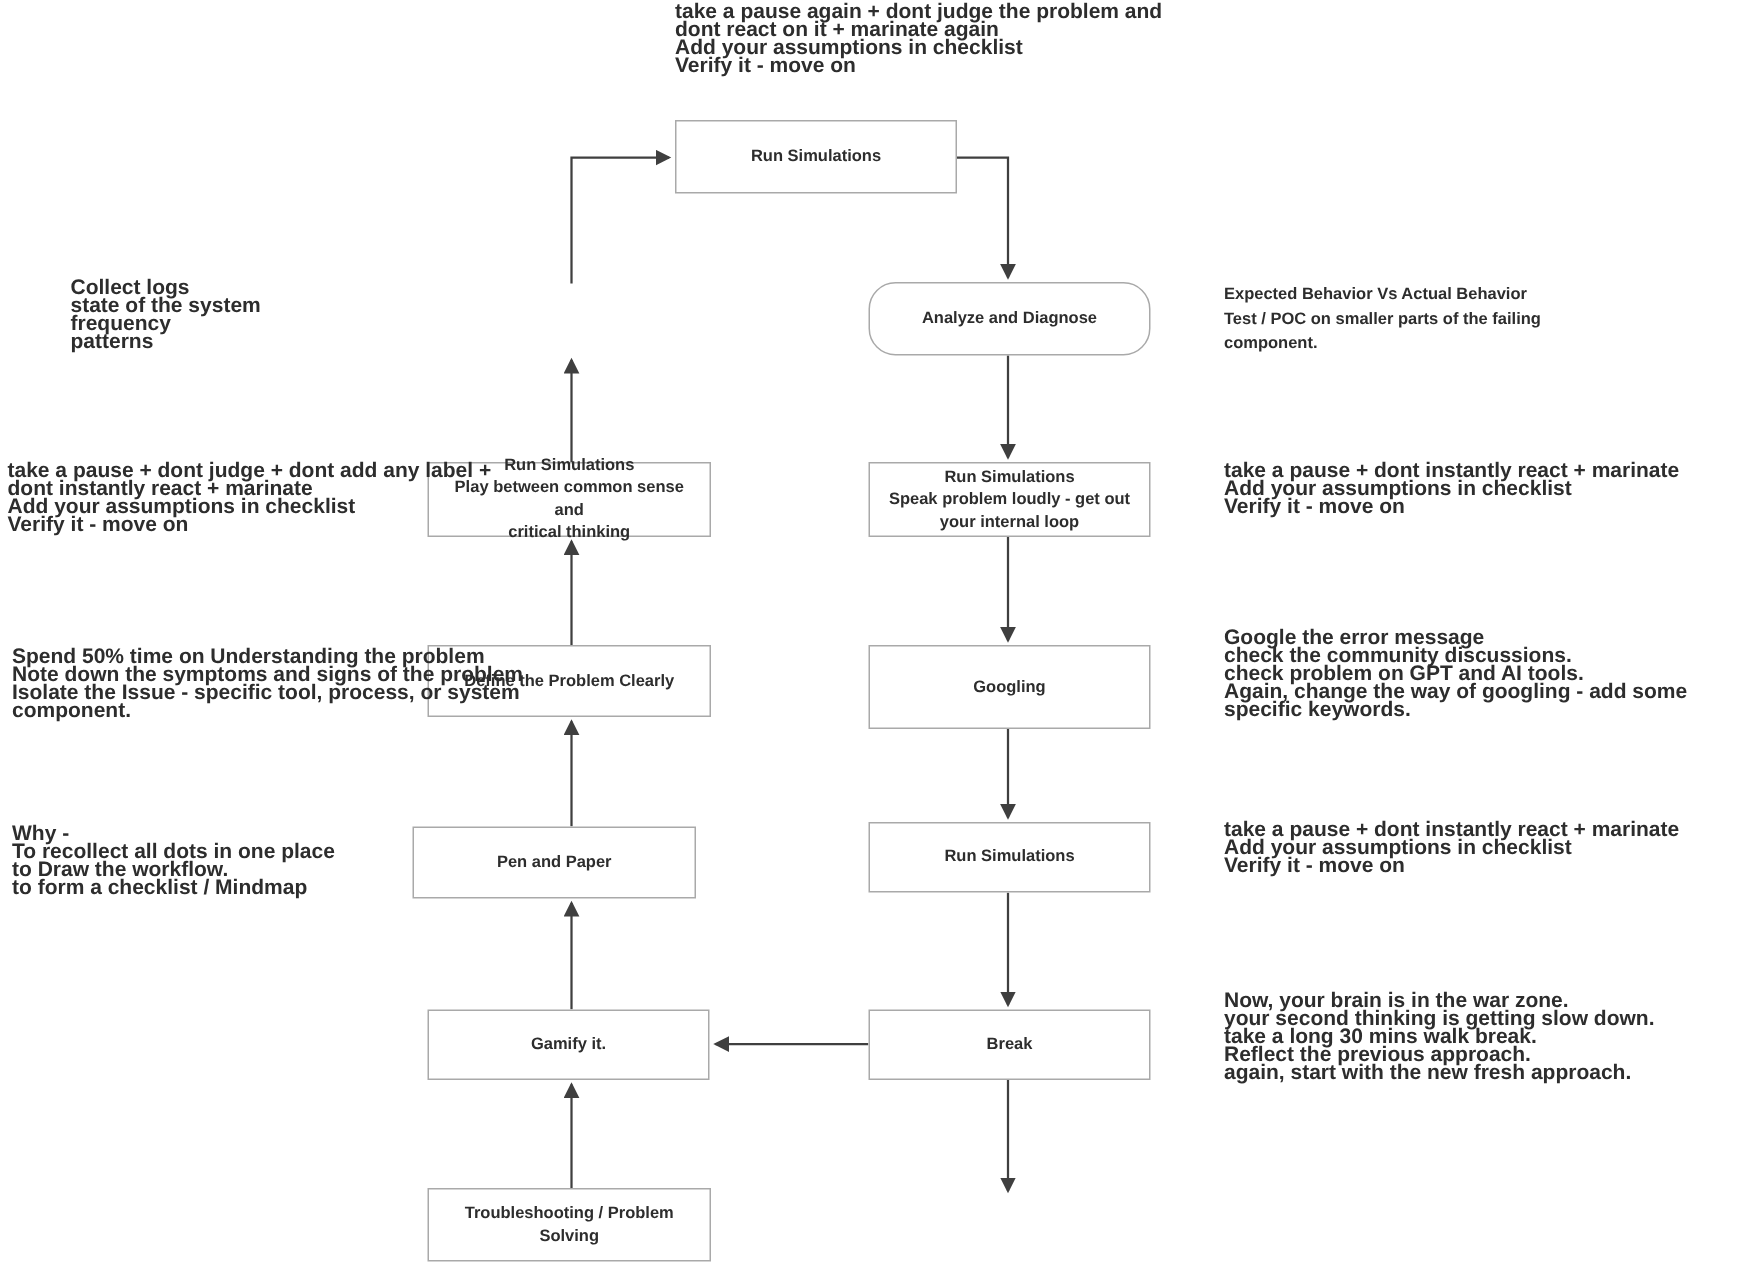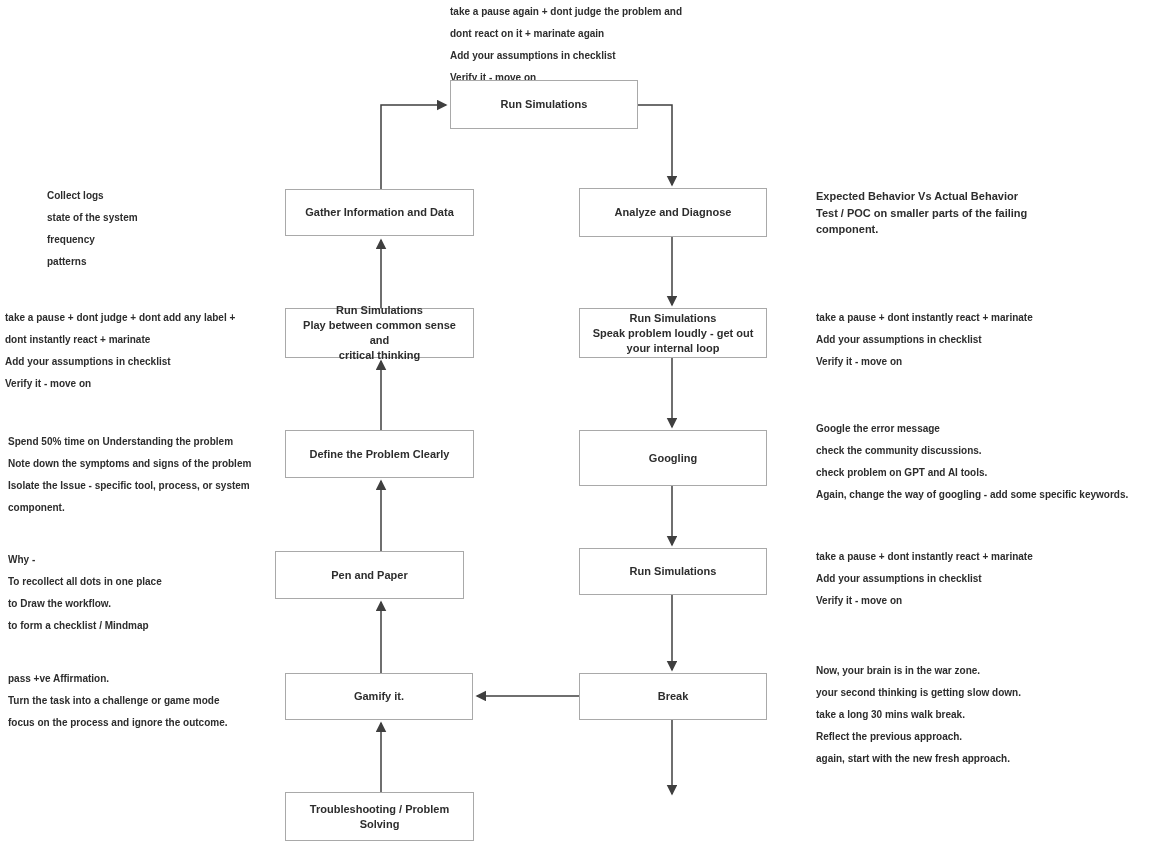--- a/index.html
+++ b/index.html
@@ -9,22 +9,22 @@
   *{box-sizing:border-box;}
   body{margin:0;background:#fff;font-family:"Liberation Sans","DejaVu Sans",sans-serif;}
   .canvas{position:relative;width:1170px;height:854px;background:var(--bg);overflow:hidden;}
   .node{
     position:absolute;border:1px solid var(--box-border);background:var(--box-fill);
     display:flex;align-items:center;justify-content:center;text-align:center;
     font-size:11px;font-weight:bold;color:var(--text);
     white-space:pre-line;line-height:15px;padding:3px 6px;
   }
   .note{
-    position:absolute;font-size:10px;font-weight:bold;color:var(--text);
-    white-space:pre-line;line-height:22px;
+    position:absolute;font-size:14px;font-weight:bold;color:var(--text);
+    white-space:pre-line;line-height:12px;
   }
   .note-big{font-size:11px;line-height:16.5px;}
   svg.arrows{position:absolute;left:0;top:0;width:1170px;height:854px;pointer-events:none;}
   svg.arrows .ln{stroke:var(--arrow);stroke-width:1.5;fill:none;}
   svg.arrows .ah{fill:var(--arrow);}
 </style>
 </head>
 <body>
 
 <div class="canvas">
@@ -52,22 +52,21 @@
     <line class="ln" x1="672" y1="720" x2="672" y2="794" marker-end="url(#ah)"></line>
   </svg>
 
   <div class="note" style="left:450px;top:1px;">take a pause again + dont judge the problem and
 dont react on it + marinate again
 Add your assumptions in checklist
 Verify it - move on</div>
 
   <div class="node" style="left:450px;top:80px;width:188px;height:49px;">Run Simulations</div>
 
-  <div class="node" style="left:285px;top:189px;width:189px;height:47px;">Gather Information and Data</div>
-  <div class="node" style="left:579px;top:188px;width:188px;height:49px;">Analyze and Diagnose</div>
+  <div class="node" style="left:579px;top:188px;width:188px;height:49px;border-radius:18px;">Analyze and Diagnose</div>
 
   <div class="node" style="left:285px;top:308px;width:189px;height:50px;">Run Simulations
 Play between common sense and
 critical thinking</div>
   <div class="node" style="left:579px;top:308px;width:188px;height:50px;">Run Simulations
 Speak problem loudly - get out
 your internal loop</div>
 
   <div class="node" style="left:285px;top:430px;width:189px;height:48px;">Define the Problem Clearly</div>
   <div class="node" style="left:579px;top:430px;width:188px;height:56px;">Googling</div>
@@ -89,23 +88,20 @@
 Add your assumptions in checklist
 Verify it - move on</div>
   <div class="note" style="left:8px;top:431px;">Spend 50% time on Understanding the problem
 Note down the symptoms and signs of the problem
 Isolate the Issue - specific tool, process, or system
 component.</div>
   <div class="note" style="left:8px;top:549px;">Why -
 To recollect all dots in one place
 to Draw the  workflow.
 to form a checklist / Mindmap</div>
-  <div class="note" style="left:8px;top:668px;">pass +ve Affirmation.
-Turn the task into a challenge or game mode
-focus on the process and ignore the outcome.</div>
 
   <div class="note note-big" style="left:816px;top:188px;">Expected Behavior Vs Actual Behavior
 Test / POC on smaller parts of the failing
 component.</div>
   <div class="note" style="left:816px;top:307px;">take a pause + dont instantly react + marinate
 Add your assumptions in checklist
 Verify it - move on</div>
   <div class="note" style="left:816px;top:418px;">Google the error message
 check the community discussions.
 check problem on GPT and AI tools.

